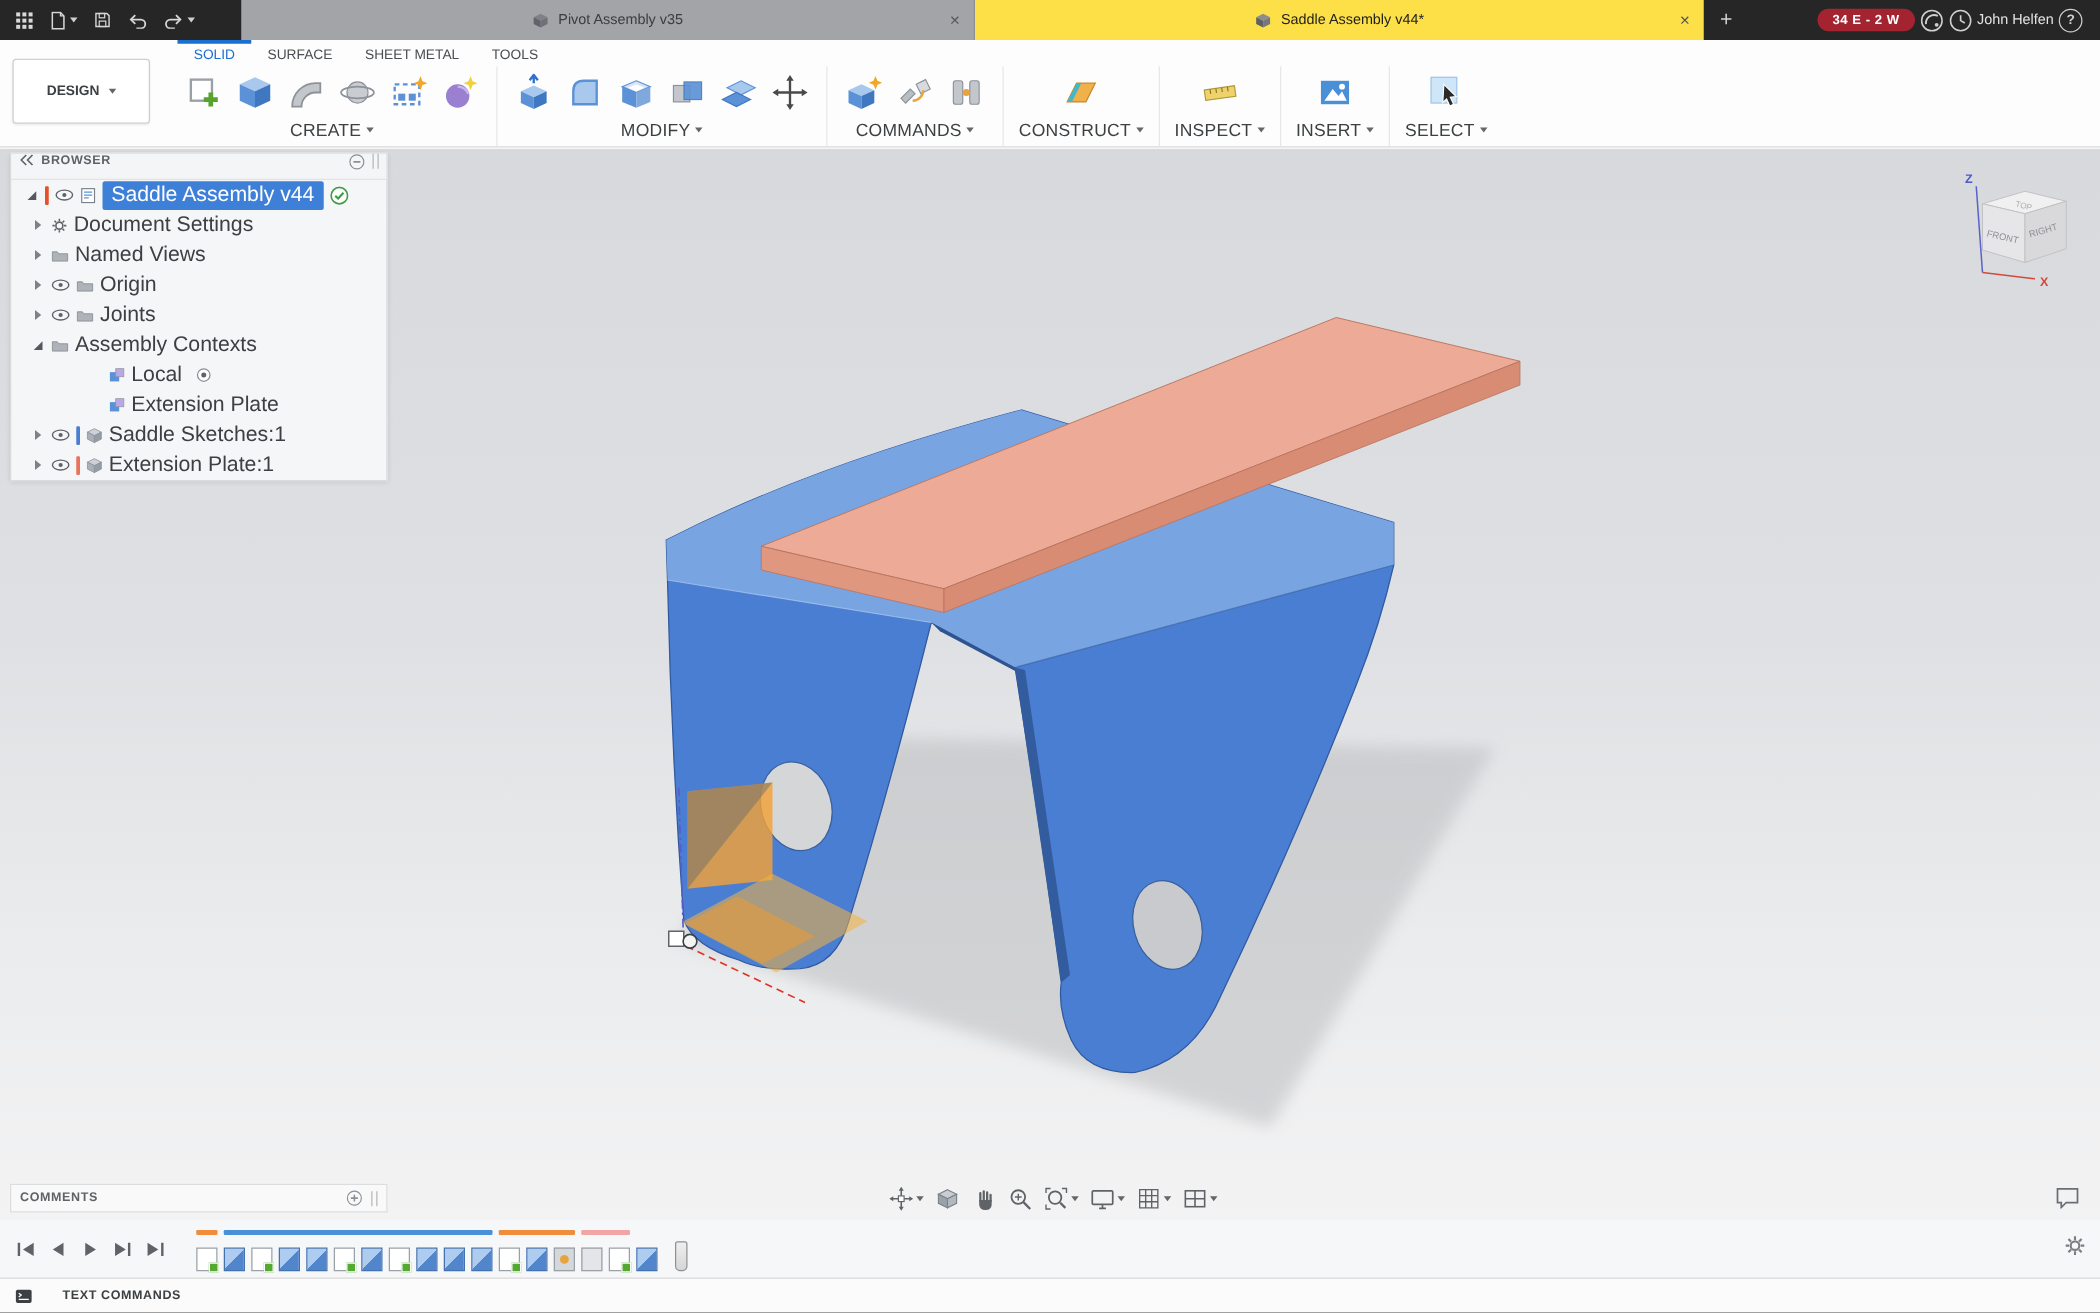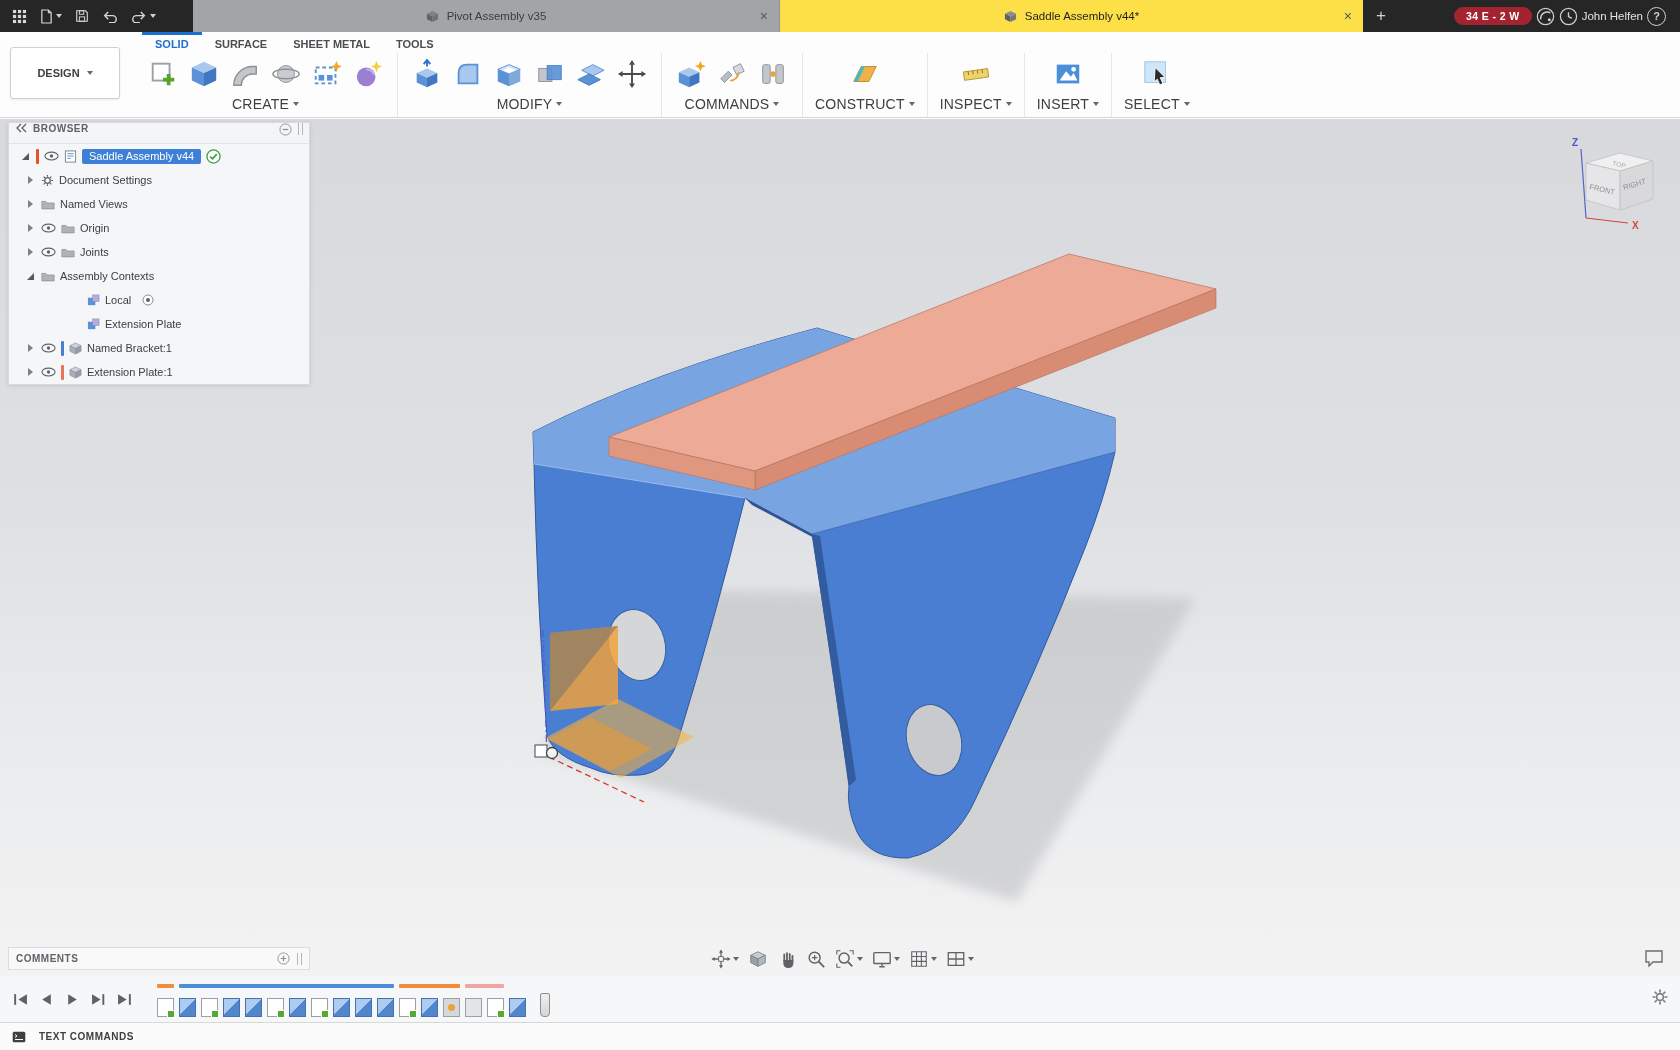--- a/index.html
+++ b/index.html
@@ -21,41 +21,41 @@
 .tab-plus{width:36px;display:flex;align-items:center;justify-content:center;color:#cfcfcf;font-size:17px;cursor:pointer}
 .tb-right{flex:1;display:flex;align-items:center;justify-content:flex-end;gap:4px;padding-right:14px}
 .badge{background:#a32430;color:#fff;font-size:10.5px;font-weight:bold;padding:3px 12px;border-radius:10px;letter-spacing:.4px;cursor:pointer;white-space:nowrap}
 .tb-user{color:#e3e3e3;font-size:11.5px;cursor:pointer}
 .help-circle{width:19px;height:19px;border:1.4px solid #cfcfcf;border-radius:50%;color:#cfcfcf;font-size:11px;font-weight:bold;display:flex;align-items:center;justify-content:center;cursor:pointer}
 
 
 .ribbon{position:absolute;top:32px;left:0;right:0;height:86px;background:#fdfdfd;border-bottom:1px solid #d7d7d7;z-index:19}
 .design-btn{position:absolute;left:10px;top:15px;width:110px;height:52px;background:#fff;border:1px solid #cfcfcf;border-radius:3px;display:flex;align-items:center;justify-content:center;gap:7px;font-size:11px;font-weight:bold;color:#3c4043;box-shadow:0 1px 2px rgba(0,0,0,.08);cursor:pointer}
 .rtabs{position:absolute;left:142px;top:0;display:flex}
-.rtab{padding:3px 13px 0;font-size:11px;font-weight:bold;color:#4a4e52;border-top:3px solid transparent;height:20px;cursor:pointer}
+.rtab{padding:3px 13px 0;font-size:11px;font-weight:normal;color:#4a4e52;border-top:3px solid transparent;height:20px;cursor:pointer}
 .rtab.active{color:#1b6fd0;border-top-color:#1b6fd0}
 .rgroups{position:absolute;left:134px;top:21px;bottom:0;display:flex}
 .rgroup{display:flex;flex-direction:column;align-items:center;justify-content:space-between;padding:0 12px 5px;border-right:1px solid #e7e7e7}
 .ricons{display:flex;align-items:center;gap:7px;height:42px}
 .ricon{width:34px;height:34px;display:flex;align-items:center;justify-content:center;cursor:pointer}
 .ricon svg{width:30px;height:30px}
 .rlabel{font-size:14px;color:#3c4043;display:flex;align-items:center;gap:4px;letter-spacing:.2px;cursor:pointer}
 .caret{width:0;height:0;border-left:3.5px solid transparent;border-right:3.5px solid transparent;border-top:4px solid #666;display:inline-block}
 .caret.light{border-top-color:#cfcfcf}
 
 
 .canvas{position:absolute;top:119px;left:0;right:0;height:857px;background:linear-gradient(180deg,#d7d9dc 0%,#dfe0e3 45%,#ebeced 75%,#f3f3f4 100%);overflow:hidden}
 .scene-svg{position:absolute;left:0;top:-119px;width:1680px;height:1050px}
 
 
 .browser{position:absolute;left:8px;top:3px;width:302px;background:rgba(248,249,250,.88);border:1px solid #d9dadc;box-shadow:0 1px 4px rgba(0,0,0,.10);z-index:5}
 .panel-head{height:21px;display:flex;gap:6px;padding:0 6px;border-bottom:1px solid #e2e3e5;background:rgba(243,244,246,.92)}
 .panel-title{font-size:10px;color:#5f6368;letter-spacing:.5px;flex:1;font-weight:bold}
 .grip{width:5px;height:12px;border-left:1px solid #b4b7ba;border-right:1px solid #b4b7ba;cursor:pointer}
-.brow{height:24px;display:flex;align-items:center;gap:5px;font-size:11px;color:#3c4043;cursor:pointer}
+.brow{height:24px;display:flex;align-items:center;gap:5px;font-size:17px;color:#3c4043;cursor:pointer}
 .ind0{padding-left:12px}.ind1{padding-left:17px}.ind2{padding-left:78px}
 .lbl{white-space:nowrap}
 .sel-label{background:#3e80d8;color:#fff;padding:1.5px 7px;border-radius:2px}
 .cbar{width:3px;height:15px;border-radius:1px;flex:none}
 .tri{width:10px;height:10px;flex:none;position:relative;cursor:pointer}
 .tri.col::before{content:"";position:absolute;left:2px;top:1px;border-top:4px solid transparent;border-bottom:4px solid transparent;border-left:5px solid #7d8288}
 .tri.exp::before{content:"";position:absolute;left:1px;top:2px;border-bottom:7px solid #55585c;border-left:7px solid transparent}
 
 
 .comments{position:absolute;left:8px;top:828px;width:302px;height:23px;background:rgba(250,250,250,.92);border:1px solid #dcdddf;display:flex;align-items:center;padding:0 7px;gap:7px;z-index:5}
@@ -75,21 +75,21 @@
 .tlf.sketch{background:#fff;border:1.5px solid #9aa0a6}
 .tlf.sketch::after{content:"";position:absolute;right:-2px;bottom:-2px;width:6px;height:6px;background:#55a832;border:1px solid #fff}
 .tlf.extrude{background:linear-gradient(135deg,#aecbf0 0 50%,#5186cc 50% 100%);border:1px solid #4472ae}
 .tlf.joint{background:#d5d8db;border:1px solid #9aa0a6}
 .tlf.joint::after{content:"";position:absolute;left:4px;top:5px;width:7px;height:7px;border-radius:50%;background:#e8a33d}
 .tlf.component{background:#e3e5e8;border:1px solid #9aa0a6}
 .tl-marker{width:10px;height:24px;margin-left:9px;background:linear-gradient(#efefef,#d6d6d6);border:1px solid #8f8f8f;border-radius:2px 2px 4px 4px;cursor:grab}
 .tl-gear{position:absolute;right:12px;top:50%;transform:translateY(-50%);cursor:pointer}
 
 
-.statusbar{position:absolute;top:1022px;left:0;right:0;height:28px;background:#fbfbfb;border-top:1px solid #d8d8d8;display:flex;align-items:center;gap:13px;padding:0 12px;z-index:20}
+.statusbar{position:absolute;top:1022px;left:0;right:0;height:28px;background:#fbfbfb;border-top:1px solid #d8d8d8;display:flex;align-items:center;gap:24px;padding:0 12px;z-index:20}
 .status-label{font-size:10px;font-weight:bold;color:#3c4043;letter-spacing:.5px}
 </style>
 </head>
 <body>
 
 <div class="app">
 
   <header class="topbar">
     <div class="tb-left">
       <span class="tb-icon">
@@ -544,21 +544,21 @@
         <svg width="15" height="10" viewBox="0 0 16 10">
             <ellipse cx="8" cy="5" rx="7" ry="4.2" fill="none" stroke="#5f6368" stroke-width="1.2"></ellipse>
             <circle cx="8" cy="5" r="1.8" fill="#5f6368"></circle>
           </svg>
         <span class="cbar" style="background:#4a7ed2"></span>
         <svg width="13" height="13" viewBox="0 0 14 14">
             <polygon points="7,1 13,4 7,7 1,4" fill="#cdd2d8" stroke="#8d939a" stroke-width="0.7"></polygon>
             <polygon points="1,4 7,7 7,13 1,10" fill="#aab0b8" stroke="#8d939a" stroke-width="0.7"></polygon>
             <polygon points="13,4 7,7 7,13 13,10" fill="#959ca5" stroke="#8d939a" stroke-width="0.7"></polygon>
           </svg>
-        <span class="lbl">Named Bracket:1</span>
+        <span class="lbl">Saddle Sketches:1</span>
       </div>
 
       <div class="brow ind1">
         <span class="tri col"></span>
         <svg width="15" height="10" viewBox="0 0 16 10">
             <ellipse cx="8" cy="5" rx="7" ry="4.2" fill="none" stroke="#5f6368" stroke-width="1.2"></ellipse>
             <circle cx="8" cy="5" r="1.8" fill="#5f6368"></circle>
           </svg>
         <span class="cbar" style="background:#e8735a"></span>
         <svg width="13" height="13" viewBox="0 0 14 14">

